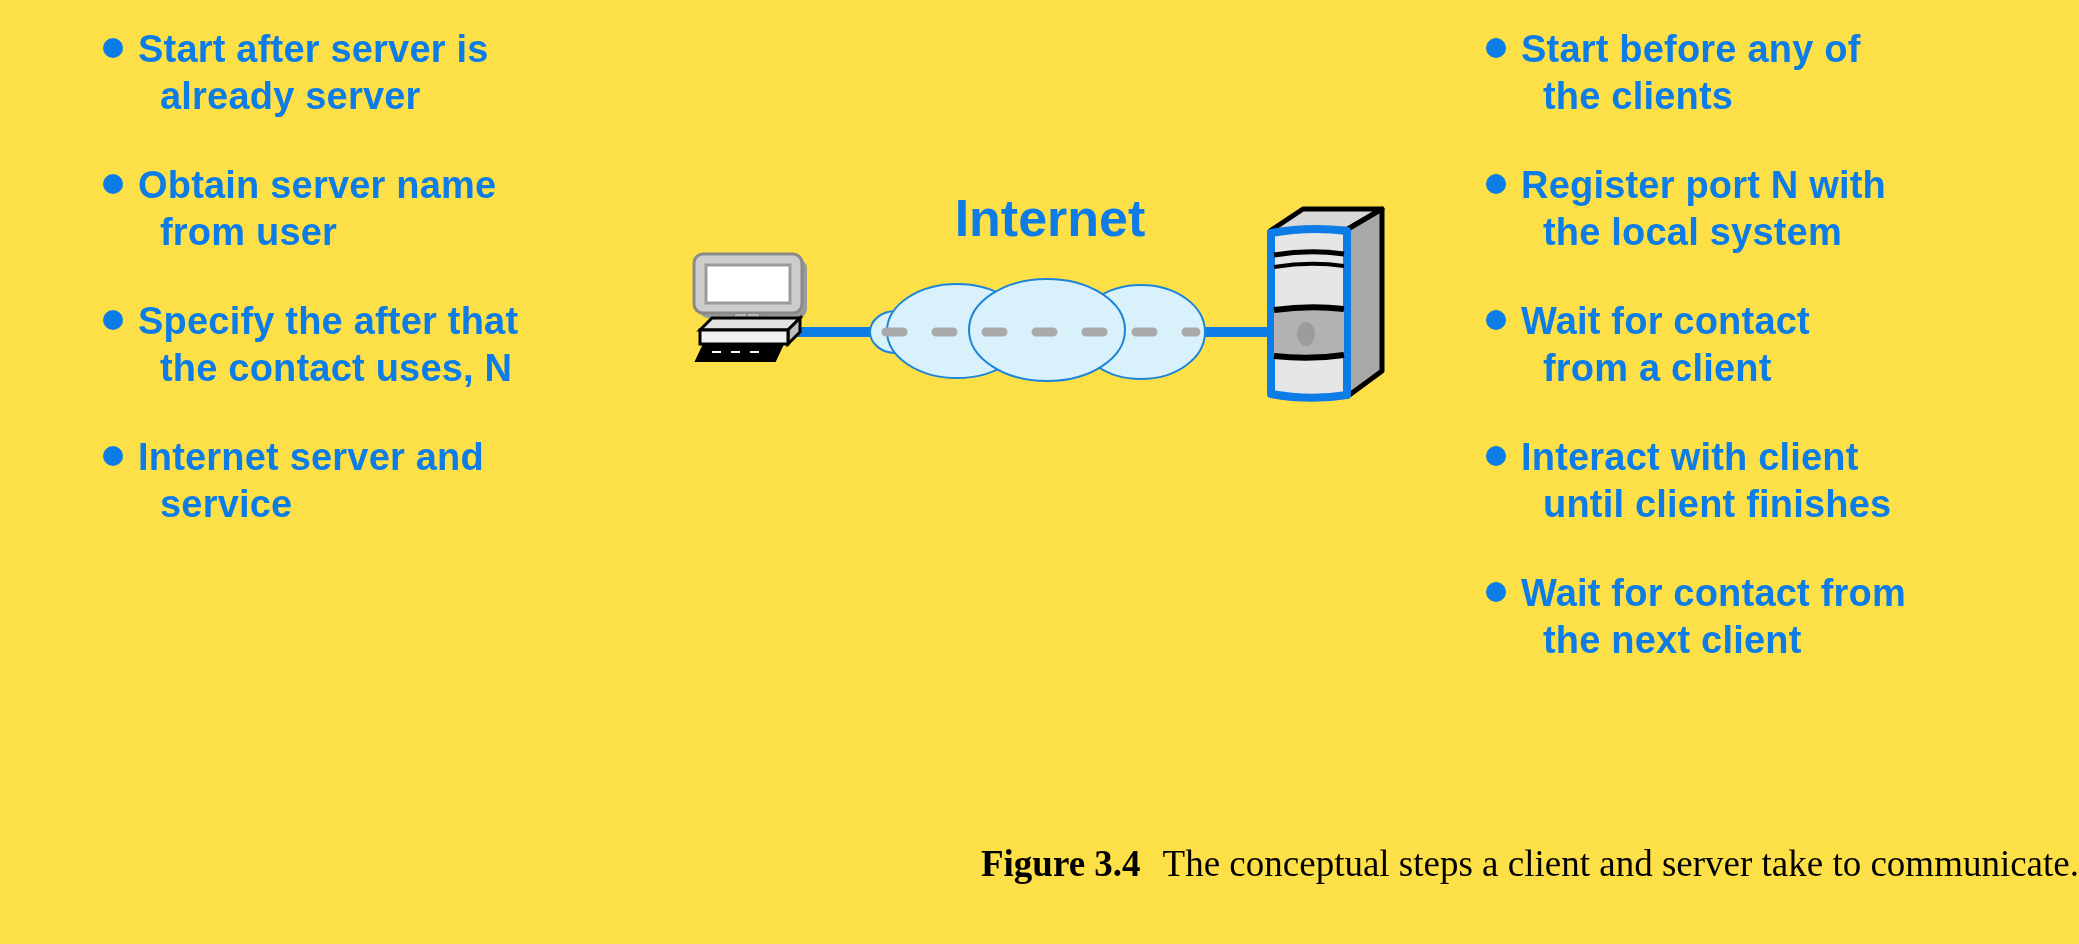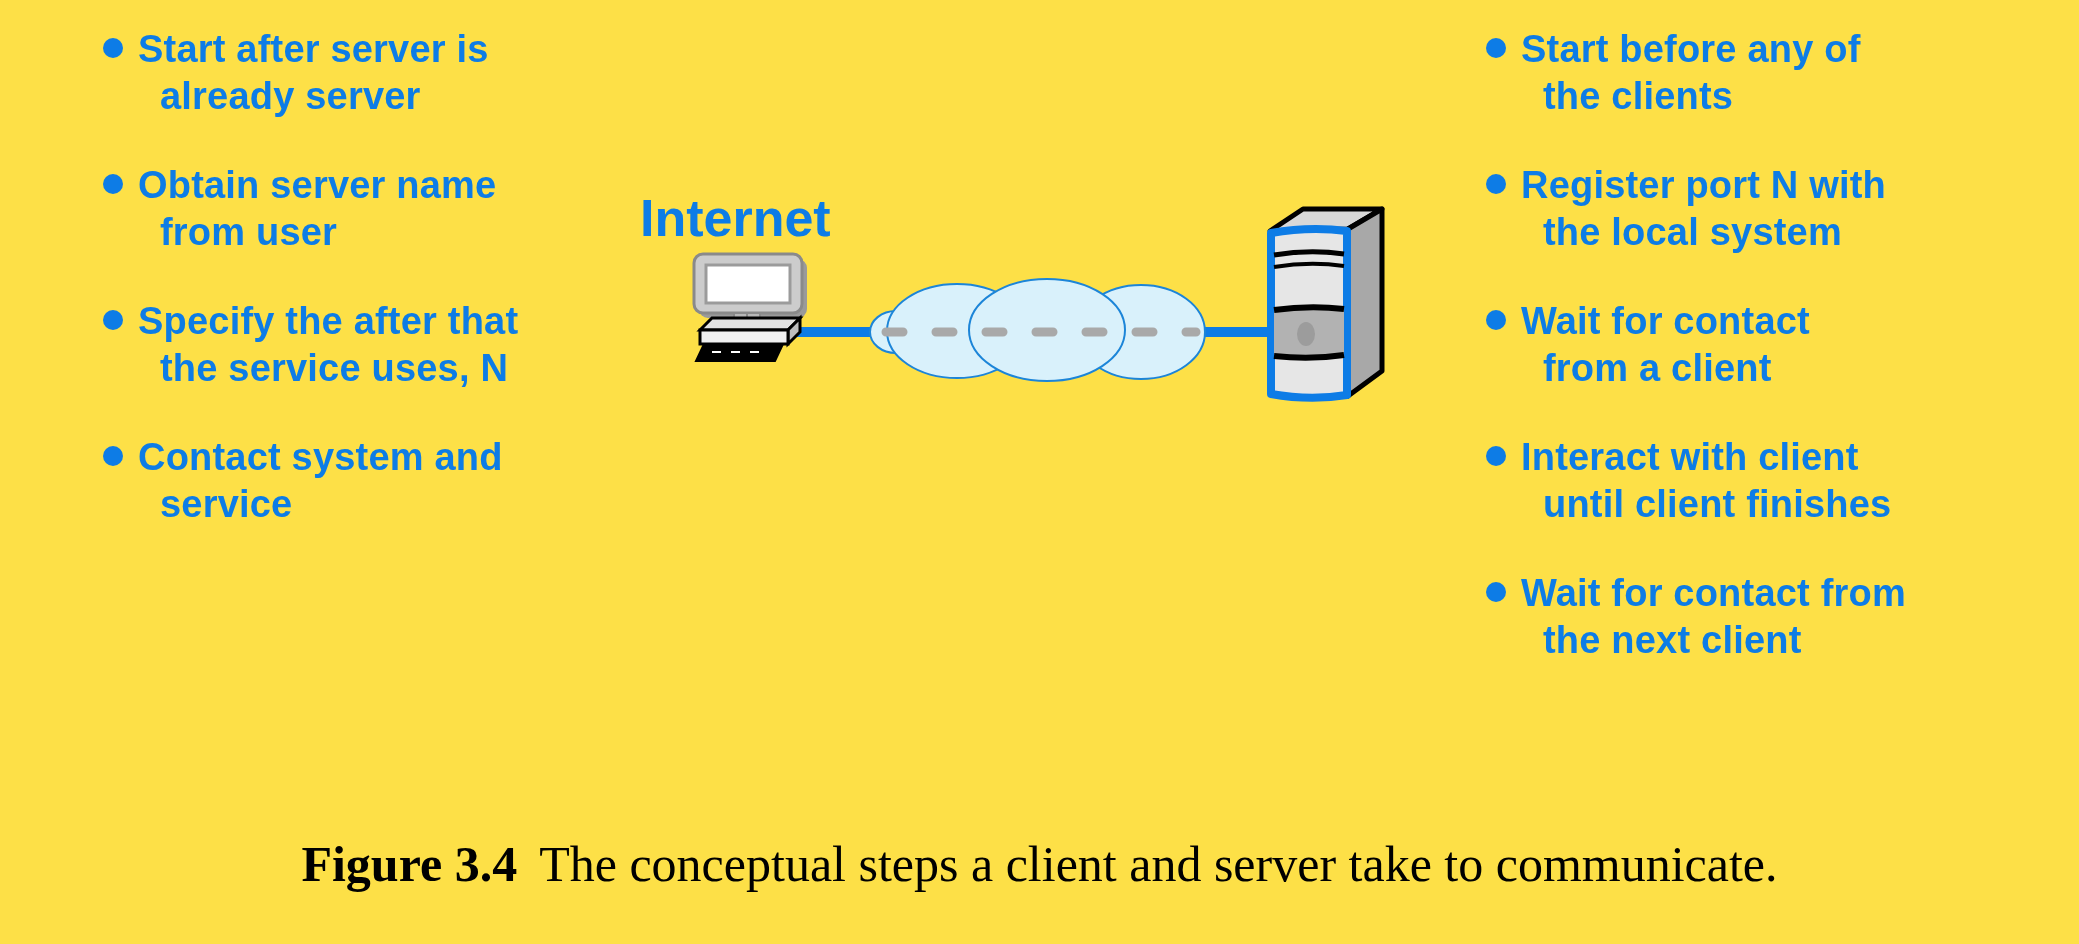--- a/index.html
+++ b/index.html
@@ -40,20 +40,21 @@
     background:var(--accent-blue);
   }
   .step .line2{ padding-left:22px; }
 
   
   .diagram-label{
     position:absolute;
     left:640px;
     top:190px;
     width:820px;
+    text-align:center;
     font-weight:bold;
     font-size:52px;
     line-height:56px;
     color:var(--accent-blue);
   }
   .diagram-svg{
     position:absolute;
     left:640px;
     top:150px;
     width:820px;
@@ -72,23 +73,23 @@
     stroke-width:8;
     stroke-linejoin:round;
   }
 
   
   .caption{
     position:absolute;
     left:0;
     top:839px;
     width:100%;
-    text-align:center;
+    text-align:right;
     font-family:"Liberation Serif", serif;
-    font-size:50px;
+    font-size:37px;
     line-height:50px;
     color:#000000;
   }
   .caption .fig-label{
     font-weight:bold;
     margin-right:22px;
   }
 </style>
 </head>
 <body>
@@ -105,26 +106,26 @@
   <div class="step">
     <span class="bullet"></span>
     <div class="line1">Obtain server name</div>
     <div class="line2">from user</div>
   </div>
 
 
   <div class="step">
     <span class="bullet"></span>
     <div class="line1">Specify the after that</div>
-    <div class="line2">the service uses, N</div>
-  </div>
-
-  <div class="step">
-    <span class="bullet"></span>
-    <div class="line1">Contact system and</div>
+    <div class="line2">the contact uses, N</div>
+  </div>
+
+  <div class="step">
+    <span class="bullet"></span>
+    <div class="line1">Internet server and</div>
     <div class="line2">service</div>
   </div>
 </div>
 
   <div class="diagram-label">Internet</div>
 
   <svg class="diagram-svg" viewBox="640 150 820 270" xmlns="http://www.w3.org/2000/svg">
 
     <line class="blue-line" x1="795" y1="332" x2="1273" y2="332" stroke-width="10"></line>
 

